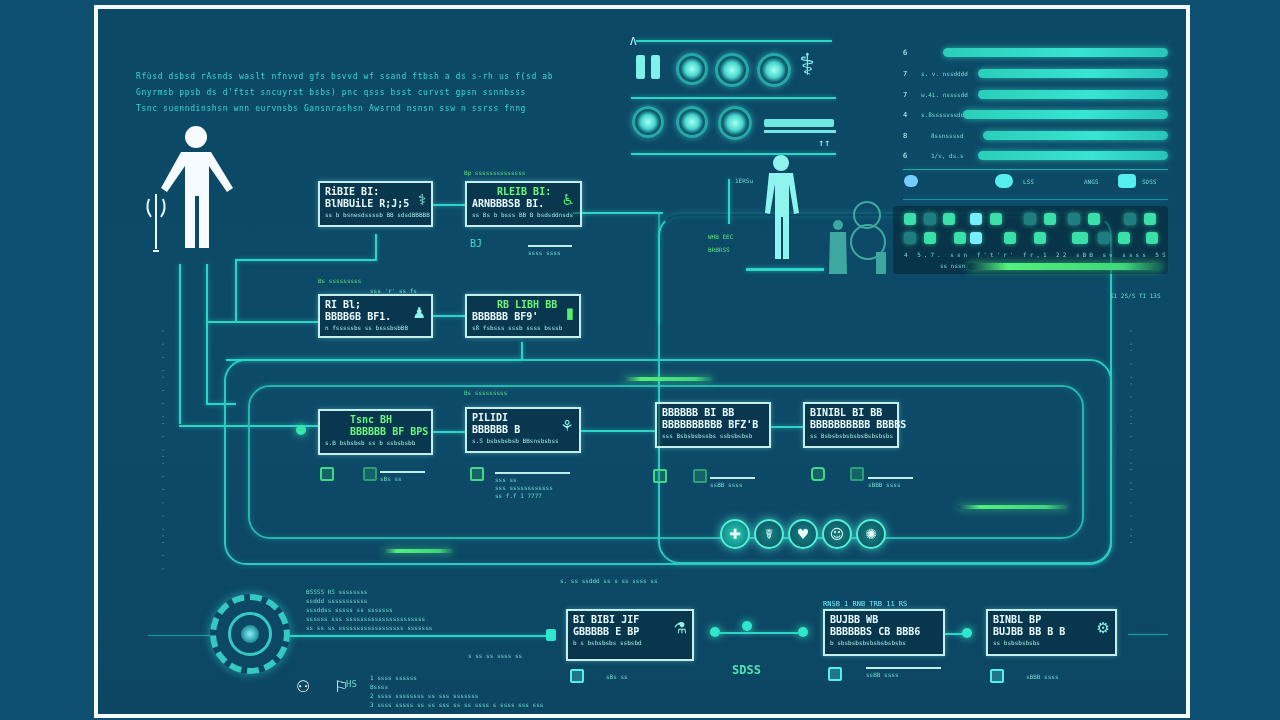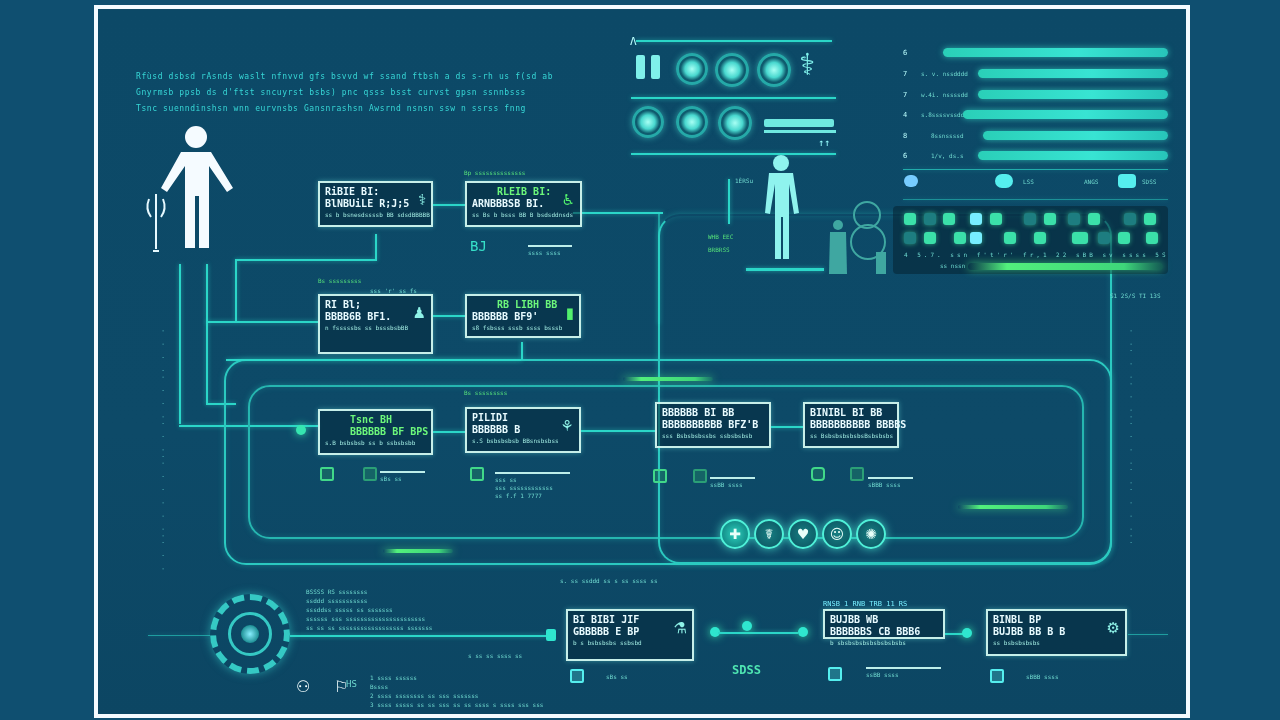--- a/index.html
+++ b/index.html
@@ -77,26 +77,26 @@
       <span class="ic">⚕</span>
     </div>
     <div class="line" style="left:335px;top:195px;width:32px;height:2px"></div>
     <div class="node green" style="left:367px;top:172px;width:117px;height:46px">
       <div class="h h1">RLEIB BI:</div>
       <div class="h">ARNBBBSB BI.</div>
       <div class="s">ss Bs b bsss BB B bsdsddnsds</div>
       <span class="ic">♿</span>
     </div>
     <div class="tiny g" style="left:366px;top:160px">Bp ssssssssssssss</div>
-    <div class="tiny" style="left:372px;top:229px;font-size:14px;color:#36e0c8">BJ</div>
+    <div class="tiny" style="left:372px;top:229px;font-size:10px;color:#36e0c8">BJ</div>
     <div class="tiny" style="left:430px;top:236px;width:44px;border-top:2px solid #bdeeea;padding-top:2px">ssss ssss</div>
 
     <div class="tiny g" style="left:220px;top:268px">Bs sssssssss</div>
     <div class="tiny" style="left:272px;top:278px">sss 'r' ss fs</div>
-    <div class="node" style="left:220px;top:285px;width:115px;height:60px">
+    <div class="node" style="left:220px;top:285px;width:115px;height:44px">
       <div class="h h1">RI Bl;</div>
       <div class="h">BBBB6B BF1.</div>
       <div class="s">n fsssssbs ss  bsssbsbBB</div>
       <span class="ic">♟</span>
     </div>
     <div class="line" style="left:335px;top:306px;width:32px;height:2px"></div>
     <div class="node green" style="left:367px;top:285px;width:116px;height:44px">
       <div class="h h1">RB LIBH BB</div>
       <div class="h">BBBBBB BF9'</div>
       <div class="s">s8 fsbsss sssb ssss bsssb</div>
@@ -281,31 +281,31 @@
     <div class="sq" style="left:472px;top:660px;border-color:#5ee;background:rgba(80,230,230,.3)"></div>
     <div class="tiny" style="left:508px;top:664px">sBs ss</div>
 
     <div class="glowdot" style="left:612px;top:618px;background:#2fe6cf"></div>
     <div class="line" style="left:620px;top:623px;width:80px;height:2px"></div>
     <div class="glowdot" style="left:644px;top:612px;background:#2fe6cf"></div>
     <div class="glowdot" style="left:700px;top:618px;background:#2fe6cf"></div>
     <div class="tiny g" style="left:634px;top:654px;font-size:12px;font-weight:bold;color:#4fe6b2">SDSS</div>
 
     <div class="tiny" style="left:725px;top:591px;font-size:7px;color:#7ef">RNSB 1 RNB TRB 11 RS</div>
-    <div class="node" style="left:725px;top:600px;width:122px;height:30px">
+    <div class="node" style="left:725px;top:600px;width:122px;height:47px">
       <div class="h h1">BUJBB   WB</div>
       <div class="h">BBBBBBS CB  BBB6</div>
       <div class="s">b sbsbsbsbsbsbsbsbsbs</div>
     </div>
     <div class="line" style="left:847px;top:624px;width:22px;height:2px"></div>
     <div class="glowdot" style="left:864px;top:619px;background:#2fe6cf"></div>
     <div class="sq" style="left:730px;top:658px;border-color:#5ee;background:rgba(80,230,230,.3)"></div>
     <div class="tiny" style="left:768px;top:658px;width:75px;border-top:2px solid #bdeeea;padding-top:2px">ssBB ssss</div>
 
-    <div class="node" style="left:888px;top:600px;width:141px;height:47px">
+    <div class="node" style="left:888px;top:600px;width:131px;height:47px">
       <div class="h h1">BINBL BP</div>
       <div class="h">BUJBB BB B  B</div>
       <div class="s">ss bsbsbsbsbs</div>
       <span class="ic">⚙</span>
     </div>
     <div class="sq" style="left:892px;top:660px;border-color:#5ee;background:rgba(80,230,230,.3)"></div>
     <div class="tiny" style="left:928px;top:664px">sBBB ssss</div>
     <div class="line" style="left:1030px;top:625px;width:40px;height:1px;opacity:.6"></div>
   </div>
 </div>

